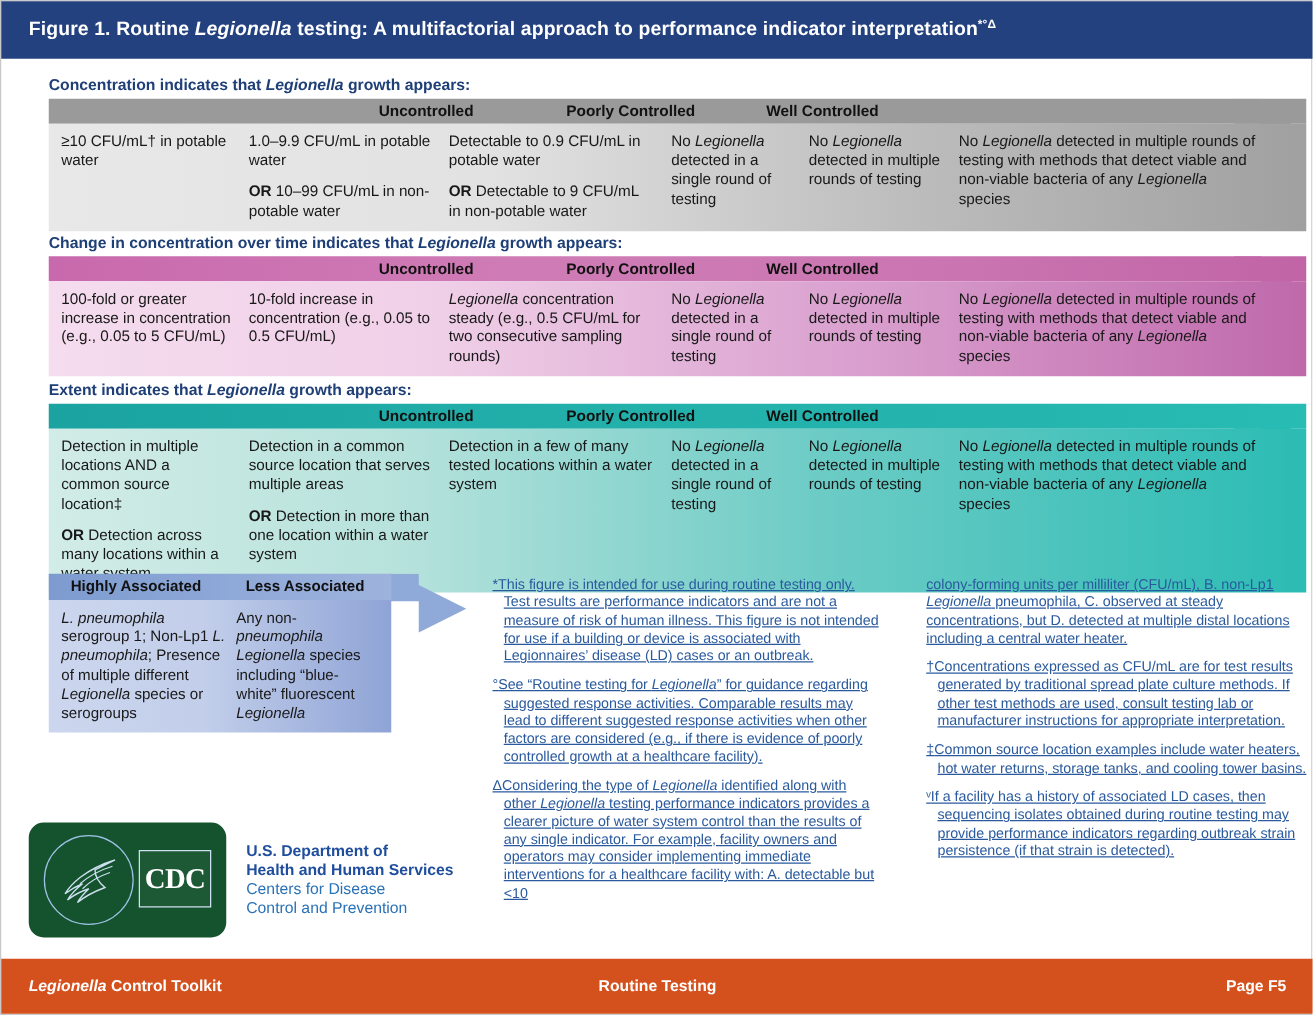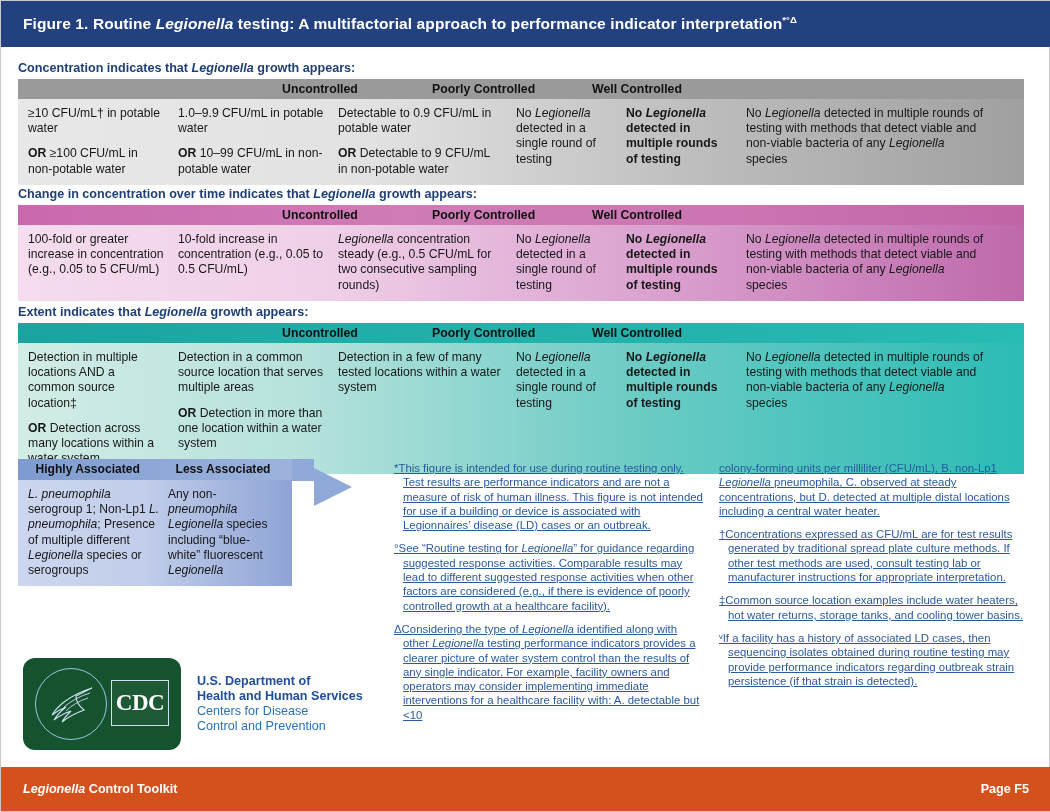--- a/index.html
+++ b/index.html
@@ -25,21 +25,21 @@
     display:flex; align-items:center;
   }
   .titlebar .title {
     color:#ffffff; font-size:15.5px; font-weight:bold;
     padding-left:22px; letter-spacing:0.1px; white-space:nowrap;
   }
   .title i { font-style:italic; }
   .sup { font-size:9.5px; vertical-align:super; font-weight:bold; }
 
   
-  .section { position:absolute; left:17px; }
+  .section { position:absolute; left:38px; }
   .sec-title {
     font-size:12.6px; font-weight:bold; color:#1f3f77;
     margin:0 0 3px 0; line-height:15px; white-space:nowrap;
   }
   .sec-title i { font-style:italic; }
 
   .band { position:relative; width:1006px; }
 
   
   .arrowwrap { position:absolute; right:-2px; top:0; height:100%; width:60px; pointer-events:none;}
@@ -58,21 +58,21 @@
   .cell b { font-weight:bold; }
   .cell p { margin:0 0 10px 0; }
   .cell p:last-child { margin-bottom:0; }
   .supsm { font-size:9px; vertical-align:super; }
 
   
   .c1 { width:160px; padding-right:14px; }
   .c2 { width:160px; padding-right:14px; }
   .c3 { width:178px; padding-right:14px; }
   .c4 { width:110px; padding-right:14px; }
-  .c5 { width:120px; padding-right:14px;font-weight:bold; }
+  .c5 { width:120px; padding-right:14px; }
   .c6 { width:240px; }
 
   .pad-l { padding-left:10px; }
 
   
   #sec1 { top:60px; }
   #sec1 .hdrrow { background:#9a9a9a; }
   #sec1 .body { background:linear-gradient(to right,#e8e8e8 0%, #e2e2e2 35%, #bdbdbd 68%, #a0a0a0 100%); }
 
   
@@ -94,21 +94,21 @@
   #sec4 .bc1 { width:150px; padding-right:0; }
   #sec4 .bc2 { width:109px; padding-right:4px; }
   #sec4 .cell { font-size:12.1px; line-height:15.2px; }
 
   
   .fncol { position:absolute; font-size:11.4px; line-height:14.3px; color:#2a5a9e;text-decoration:underline; }
   .fncol p { margin:0 0 9px 0; padding-left:9px; text-indent:-9px; }
   .fncol p:last-child { margin-bottom:0; }
   .fncol i { font-style:italic; }
   #fn-mid { left:393px; top:460px; width:310px; }
-  #fn-right { left:718px; top:460px; width:310px; }
+  #fn-right { left:740px; top:460px; width:310px; }
   .fnmark { font-size:11.4px; }
 
   
   #logo { position:absolute; left:22px; top:657px; display:flex; align-items:center; }
   .logobox {
     width:158px; height:92px; background:#14532d; border-radius:12px;
     position:relative; overflow:hidden;
   }
   .logo-seal {
     position:absolute; left:12px; top:10px; width:72px; height:72px;
@@ -161,21 +161,20 @@
         </svg>
       </div>
       <div class="hdrrow">
         <div class="cell c1 pad-l">Uncontrolled</div>
         <div class="cell c2">Poorly Controlled</div>
         <div class="cell c3">Well Controlled</div>
       </div>
       <div class="bodyrow body">
         <div class="cell c1 pad-l">
           <p>≥10 CFU/mL† in potable water</p>
-          <p><b>OR</b><span> ≥100 CFU/mL in non-potable water</span></p>
         </div>
         <div class="cell c2">
           <p>1.0–9.9 CFU/mL in potable water</p>
           <p><b>OR</b><span> 10–99 CFU/mL in non-potable water</span></p>
         </div>
         <div class="cell c3">
           <p>Detectable to 0.9 CFU/mL in potable water</p>
           <p><b>OR</b><span> Detectable to 9 CFU/mL in non-potable water</span></p>
         </div>
         <div class="cell c4">
@@ -320,16 +319,17 @@
     <div class="logotext">
       <div class="l1">U.S. Department of</div>
       <div class="l1">Health and Human Services</div>
       <div class="l2">Centers for Disease</div>
       <div class="l2">Control and Prevention</div>
     </div>
   </div>
 
   <div class="footer">
     <div class="fl"><i>Legionella</i><span> Control Toolkit</span></div>
+    <div class="fc">Routine Testing</div>
     <div class="fr">Page F5</div>
   </div>
 
 </div>
 
 </body></html>

